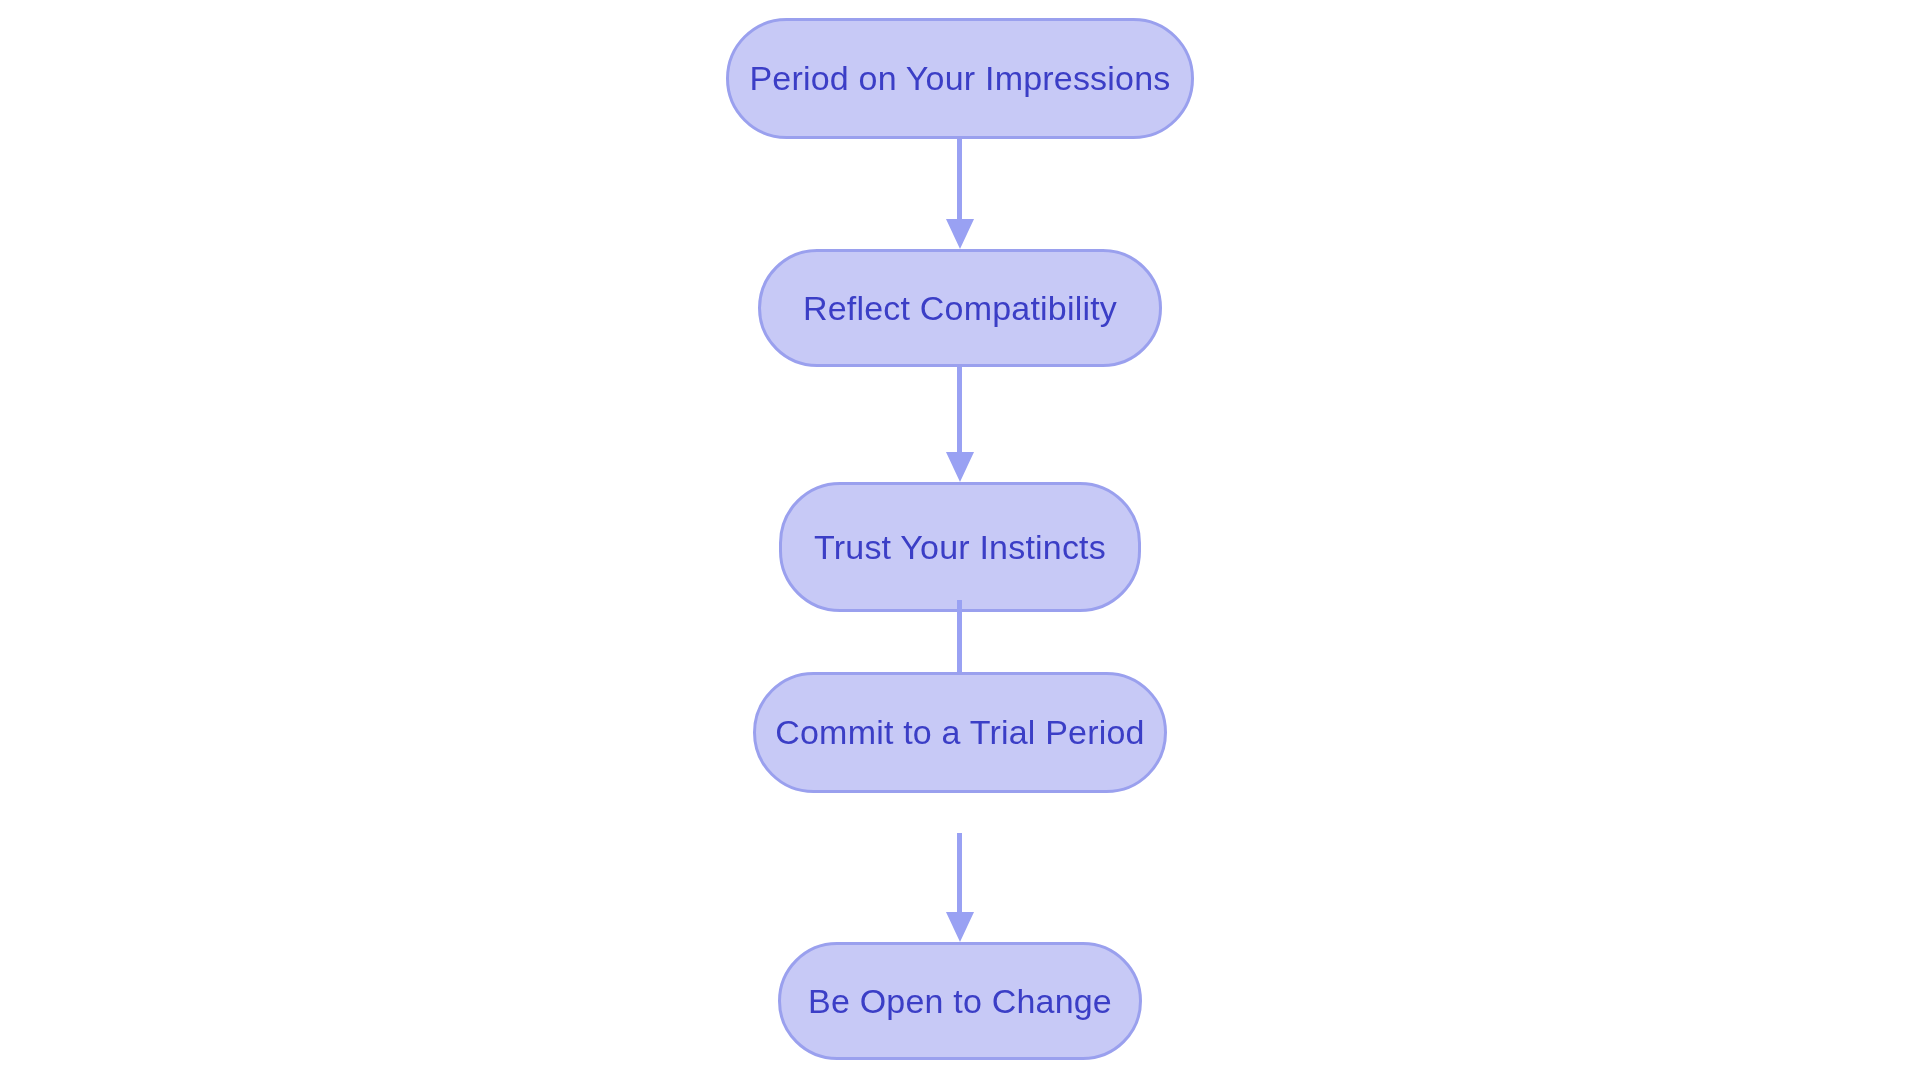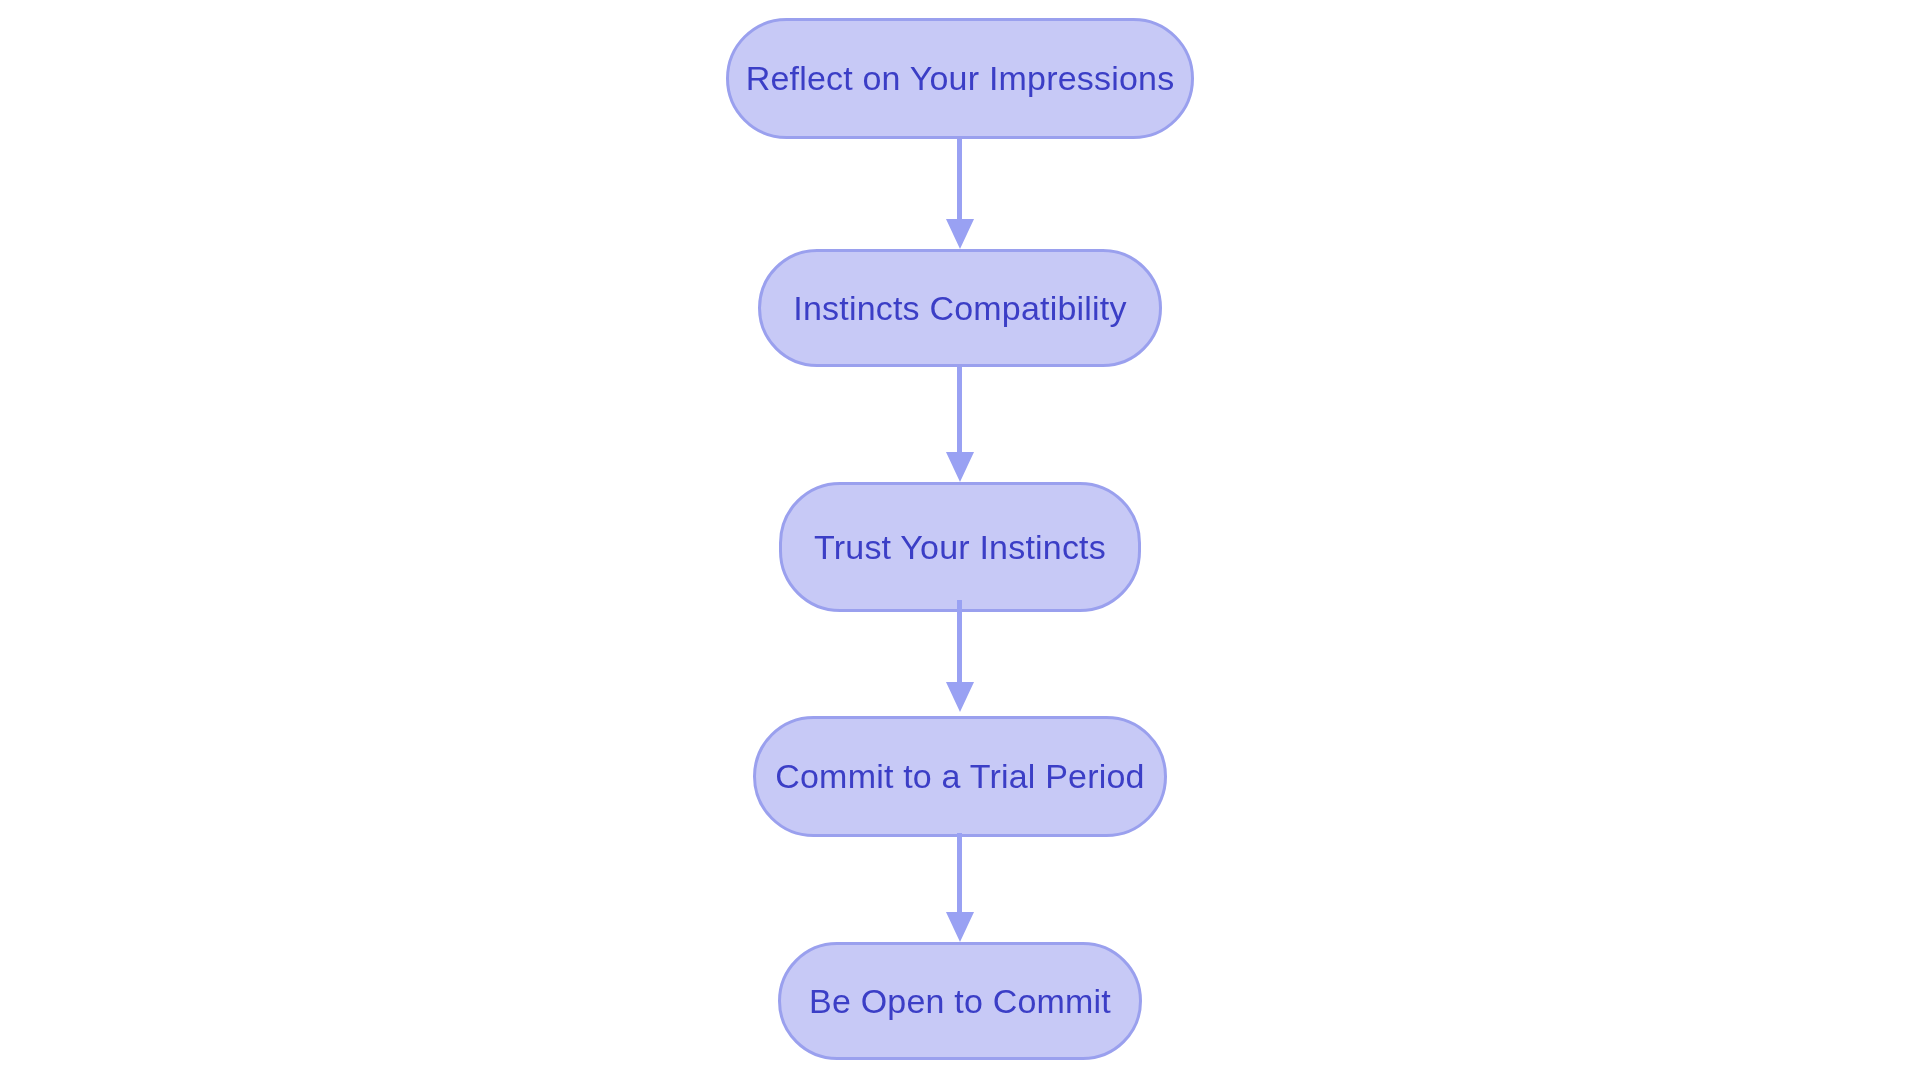--- a/index.html
+++ b/index.html
@@ -49,44 +49,44 @@
     border-right: 14px solid transparent;
     border-top: 30px solid var(--arrow, #99a1f3);
   }
 </style>
 </head>
 <body>
 
 <div class="canvas">
 
   <div class="flow-node" style="left:726px; top:18px; width:468px; height:121px;">
-    <span class="node-label">Reflect on Your Impressions</span>
+    <span class="node-label">Period on Your Impressions</span>
   </div>
 
   <div class="arrow-line" style="left:957px; top:139px; height:80px;"></div>
   <div class="arrow-head" style="left:946px; top:219px;"></div>
 
   <div class="flow-node" style="left:758px; top:249px; width:404px; height:118px;">
-    <span class="node-label">Instincts Compatibility</span>
+    <span class="node-label">Reflect Compatibility</span>
   </div>
 
   <div class="arrow-line" style="left:957px; top:367px; height:85px;"></div>
   <div class="arrow-head" style="left:946px; top:452px;"></div>
 
   <div class="flow-node" style="left:779px; top:482px; width:362px; height:130px;">
     <span class="node-label">Trust Your Instincts</span>
   </div>
 
   <div class="arrow-line" style="left:957px; top:600px; height:82px;"></div>
   <div class="arrow-head" style="left:946px; top:682px;"></div>
 
-  <div class="flow-node" style="left:753px; top:716px; width:414px; height:121px;">
+  <div class="flow-node" style="left:753px; top:672px; width:414px; height:121px;">
     <span class="node-label">Commit to a Trial Period</span>
   </div>
 
   <div class="arrow-line" style="left:957px; top:833px; height:79px;"></div>
   <div class="arrow-head" style="left:946px; top:912px;"></div>
 
   <div class="flow-node" style="left:778px; top:942px; width:364px; height:118px;">
-    <span class="node-label">Be Open to Commit</span>
+    <span class="node-label">Be Open to Change</span>
   </div>
 
 </div>
 
 </body></html>

